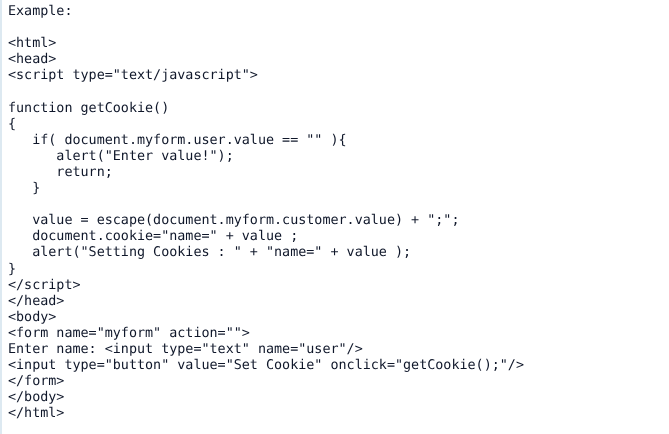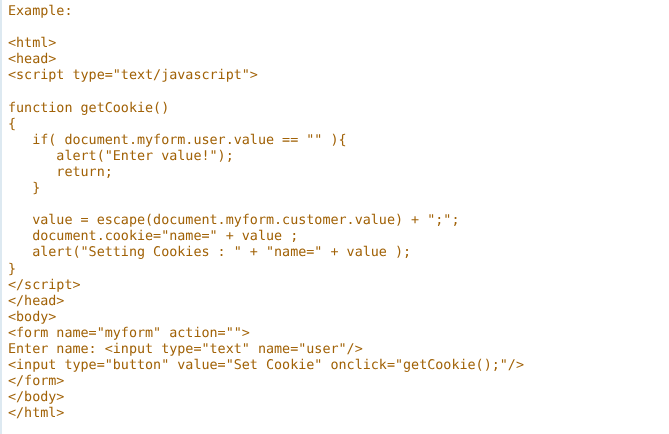--- a/index.html
+++ b/index.html
@@ -23,21 +23,21 @@
   }
   .code-block {
     position: absolute;
     left: 6px;
     top: 4px;
     margin: 0;
     padding: 0;
     font-family: "DejaVu Sans Mono", monospace;
     font-size: 13.4px;
     line-height: 16.1px;
-    color: #a16207;
+    color: #0f172a;
     white-space: pre;
     letter-spacing: 0px;
     font-weight: normal;
     -webkit-font-smoothing: none;
     text-rendering: geometricPrecision;
   }
   .code-line {
     display: block;
     height: 16.1px;
     white-space: pre;

